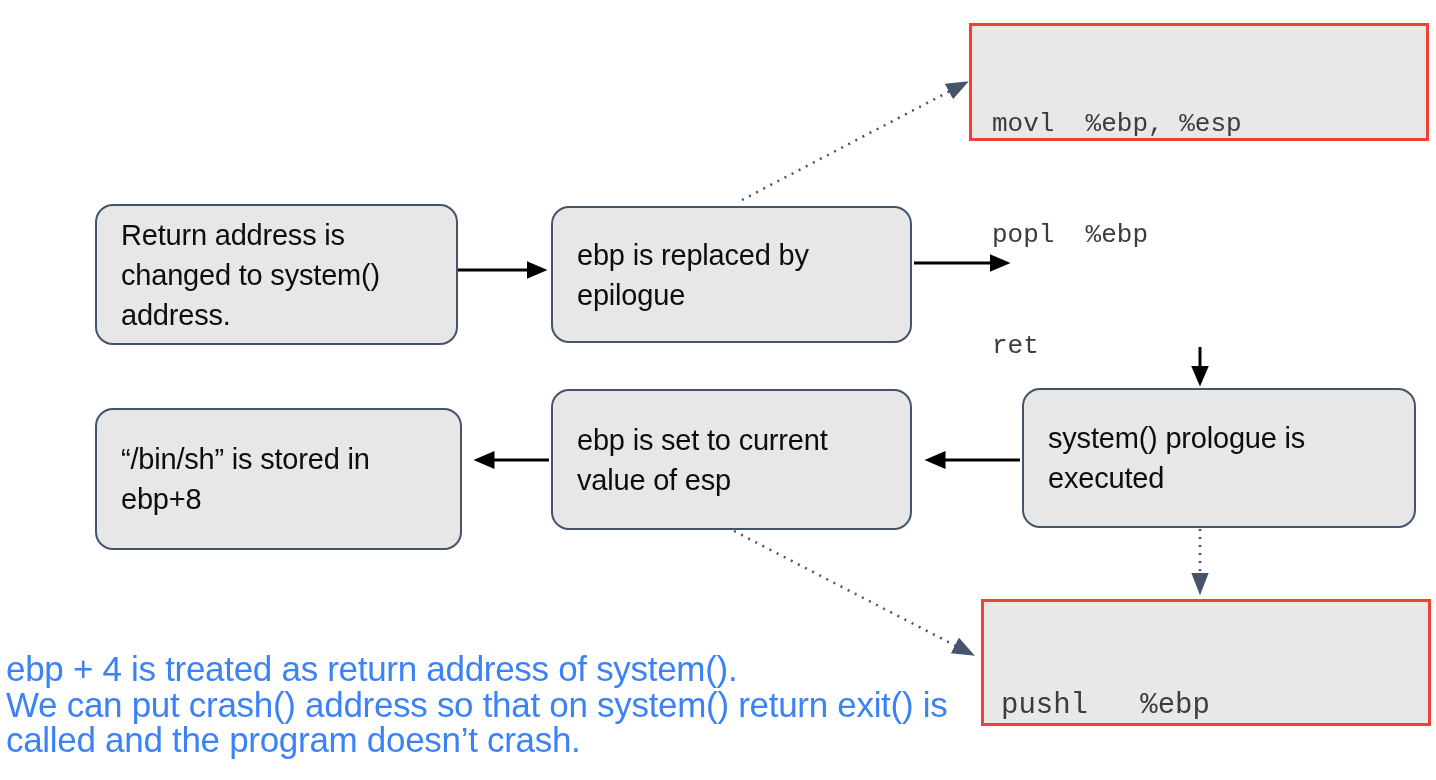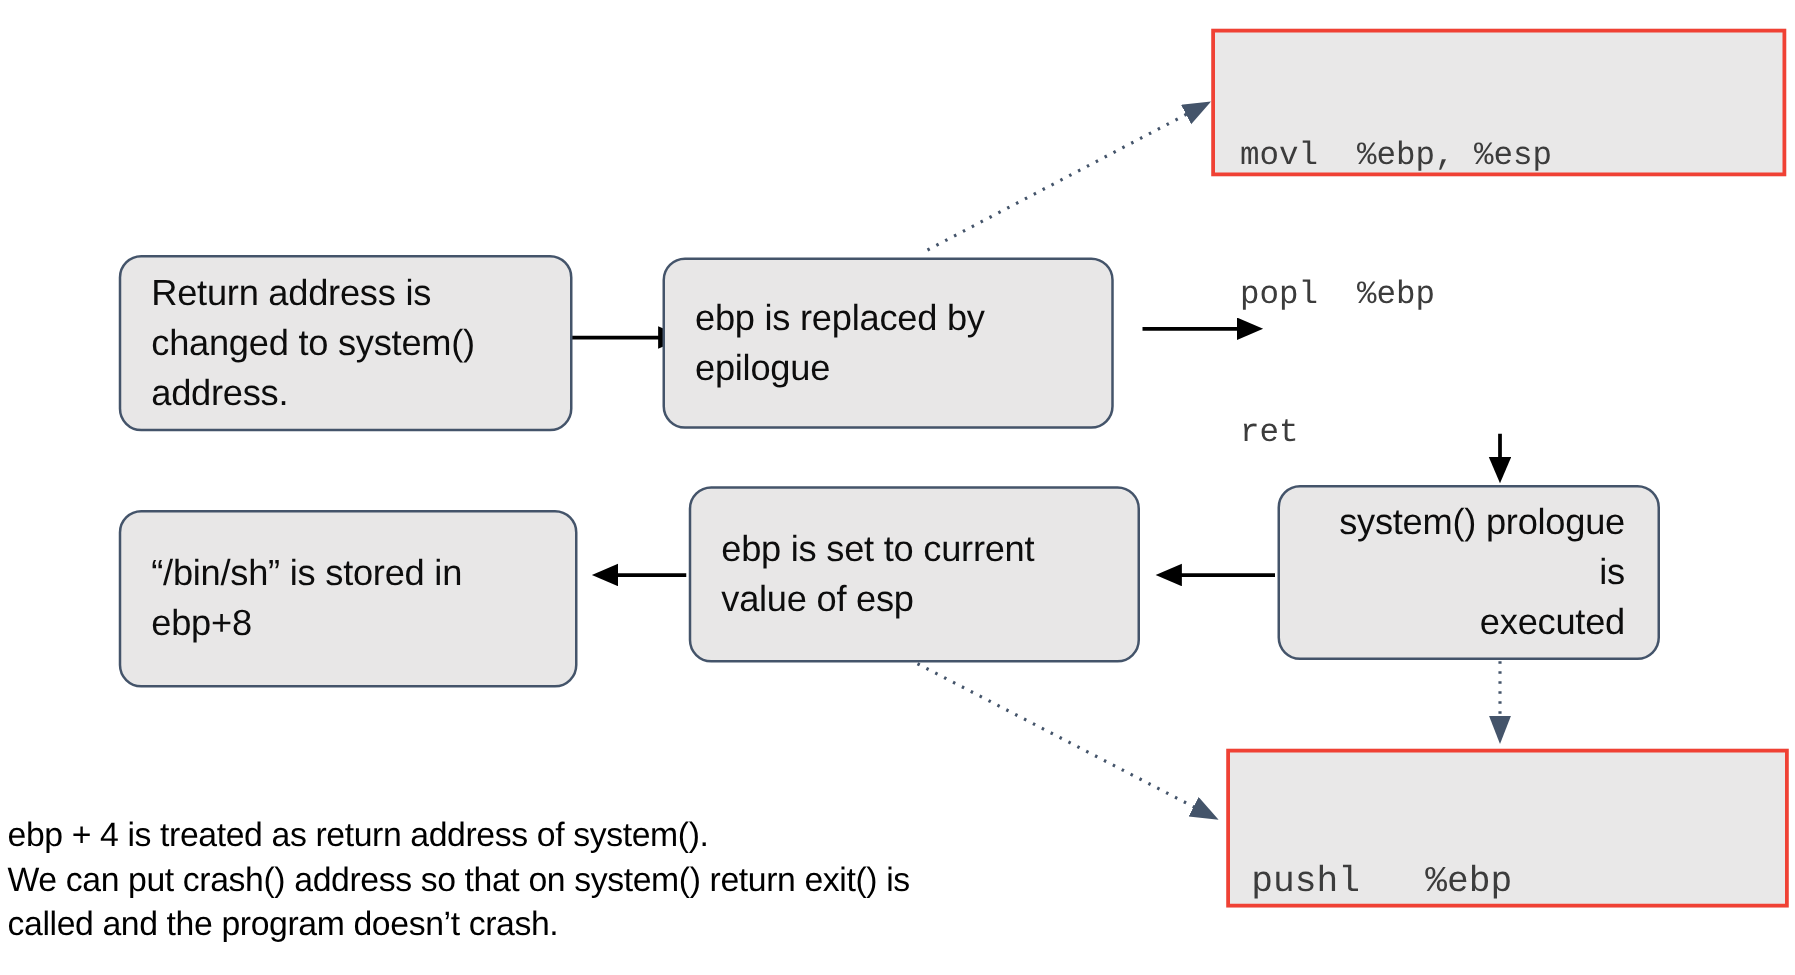--- a/index.html
+++ b/index.html
@@ -26,25 +26,25 @@
     display: flex;
     align-items: center;
     padding: 0 26px 0 24px;
     font-size: 29px;
     line-height: 40px;
     color: #0d0d0d;
     letter-spacing: -0.2px;
   }
   .flow-box .box-text { width: 100%; }
   #box-return-address   { left: 95px;   top: 204px; width: 363px; height: 141px; }
-  #box-ebp-replaced     { left: 530px;  top: 206px; width: 361px; height: 137px; justify-content: center; }
+  #box-ebp-replaced     { left: 551px;  top: 206px; width: 361px; height: 137px; justify-content: center; }
   #box-jump-system      { left: 1022px; top: 204px; width: 363px; height: 139px; }
   #box-binsh-stored     { left: 95px;   top: 408px; width: 367px; height: 142px; }
   #box-ebp-set          { left: 551px;  top: 389px; width: 361px; height: 141px; }
-  #box-system-prologue  { left: 1022px; top: 388px; width: 306px; height: 140px; text-align: right; }
+  #box-system-prologue  { left: 1022px; top: 388px; width: 394px; height: 140px; }
 
   .code-box {
     position: absolute;
     box-sizing: border-box;
     background: #e9e8e8;
     border: 3px solid #f04134;
     font-family: "Liberation Mono", monospace;
     color: #3c3c3c;
     white-space: pre;
   }
@@ -53,23 +53,23 @@
     font-size: 26px; line-height: 37px; padding: 6px 0 0 20px; font-family: Liberation Mono, monospace;
   }
   #code-prologue {
     left: 981px; top: 599px; width: 450px; height: 127px;
     font-size: 29px; line-height: 40px; padding: 4px 0 0 17px;
   }
 
   .note {
     position: absolute;
     left: 6px; top: 651px;
-    font-size: 27px;
+    font-size: 35px;
     line-height: 35.5px;
-    color: #000000;
+    color: #3b82f6;
     letter-spacing: -0.3px;
   }
   .note b { font-weight: normal; }
 </style>
 </head>
 <body>
 
 <div class="canvas">
 
   <svg class="arrows" viewBox="0 0 1436 780" xmlns="http://www.w3.org/2000/svg">

